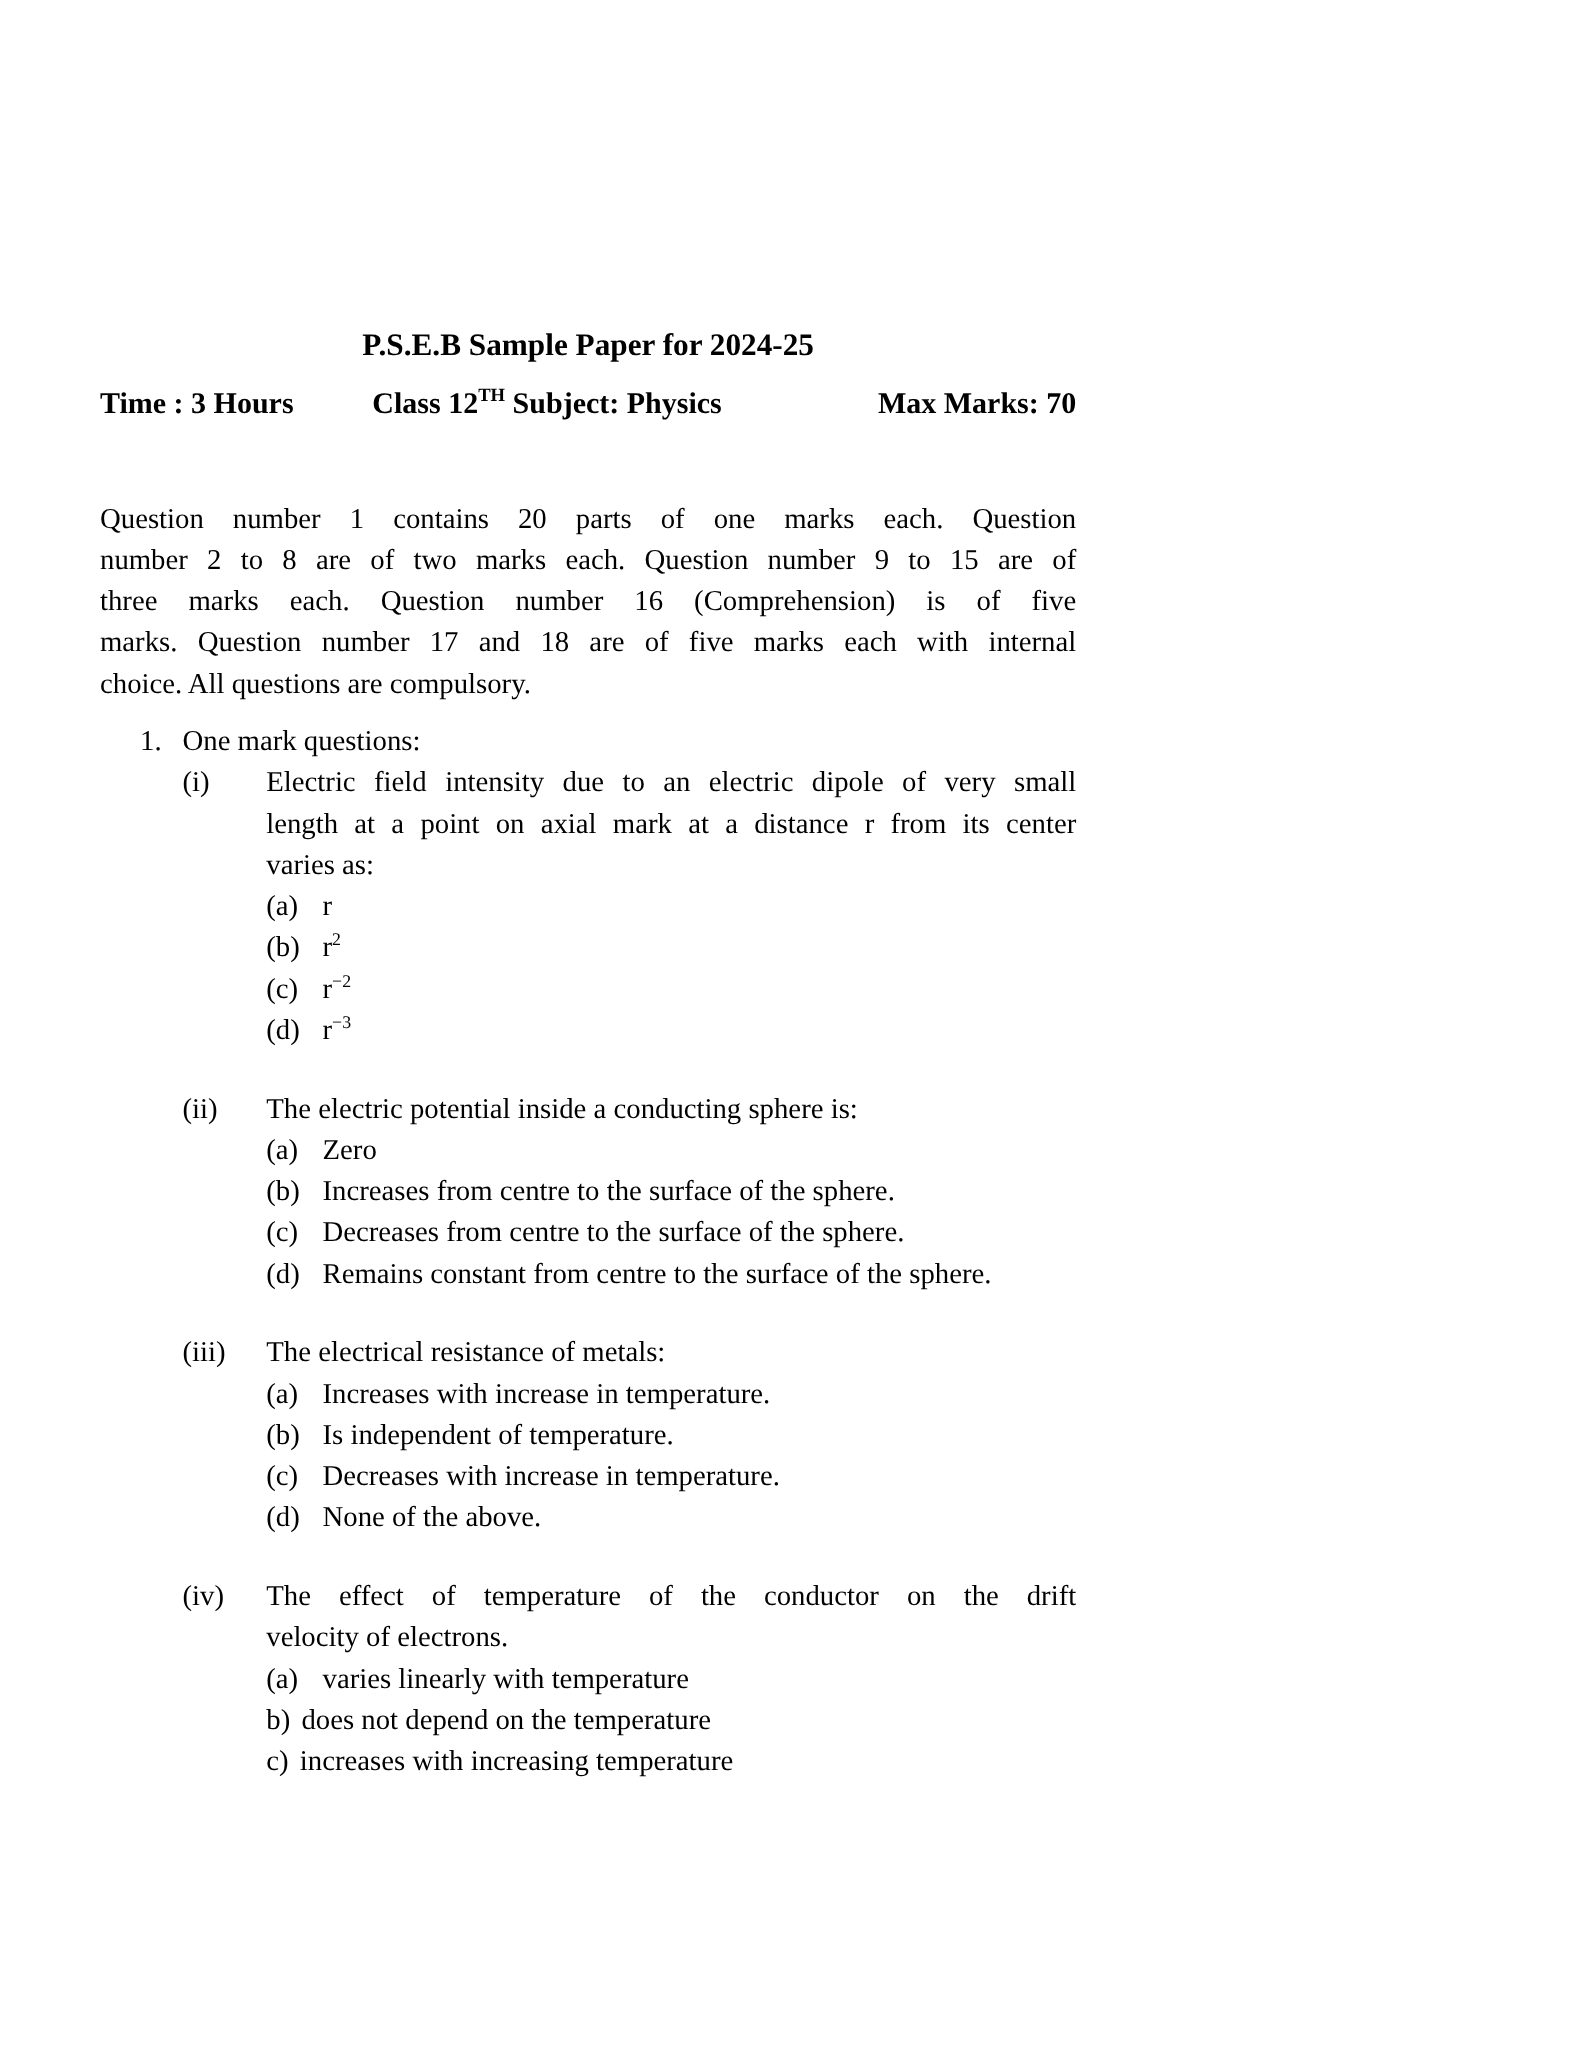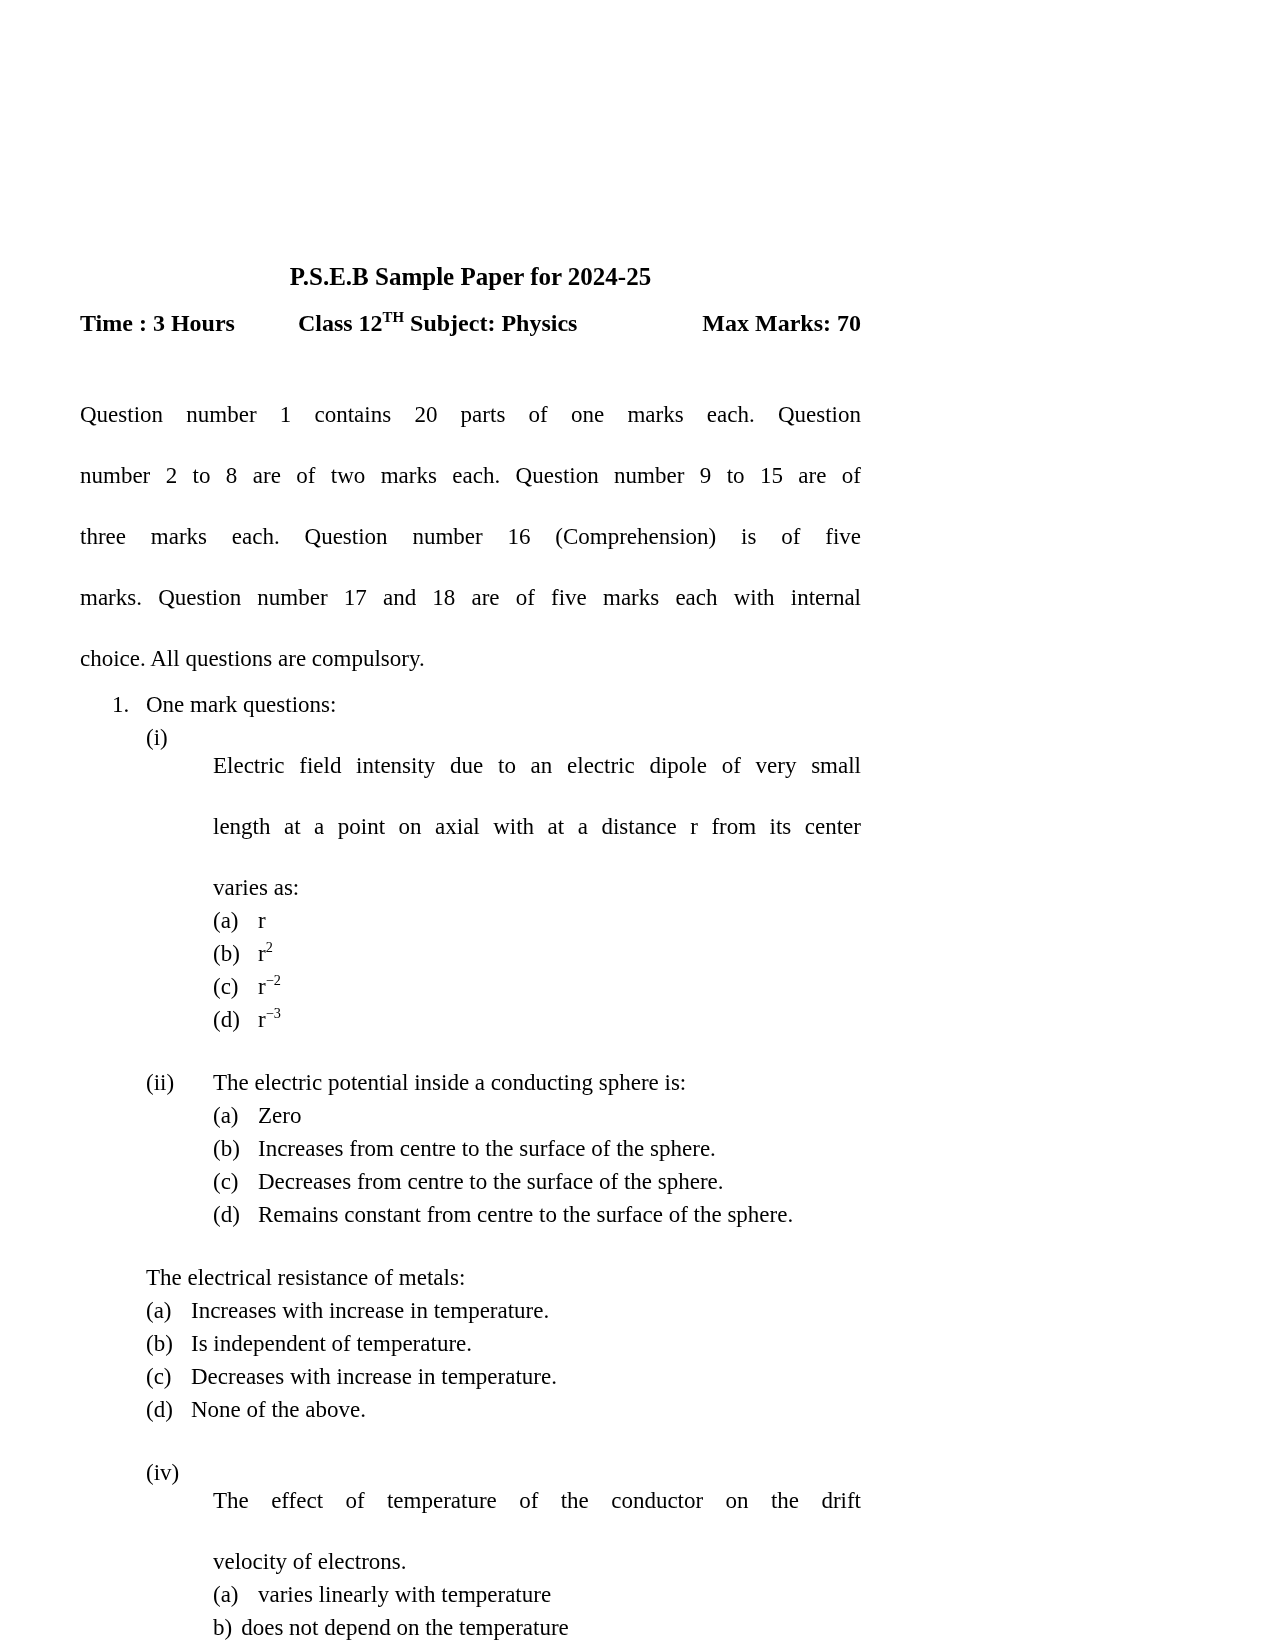--- a/index.html
+++ b/index.html
@@ -25,21 +25,21 @@
     font-weight: 700;
     font-size: 24px;
     margin-top: 14px;
     white-space: nowrap;
     gap: 36px;
   }
   .h-mid { margin-left: 27px; }
   .h-right { margin-left: auto; }
   sup { font-size: 0.62em; line-height: 0; vertical-align: super; }
   .instructions { margin-top: 58px; }
-  .jline { text-align: justify; text-align-last: justify; margin-top: 28px; }
+  .jline { text-align: justify; text-align-last: justify; }
   .jline.last { text-align: left; text-align-last: left; }
   .q1 { margin-top: 13px; }
   .q1-head { display: flex; margin-left: 32px; }
   .q1-num { width: 34px; flex: none; }
   .part { display: flex; margin-left: 66px; margin-top: 30px; }
   .part.first { margin-top: 0; }
   .numeral { width: 67px; flex: none; }
   .part-body { flex: 1; min-width: 0; }
   .opt-label { display: inline-block; min-width: 45px; }
   .option.natural .opt-label { min-width: 0; margin-right: 9px; }
@@ -69,41 +69,42 @@
 
     <div class="q1-head">
       <span class="q1-num">1.</span>
       <span>One mark questions:</span>
     </div>
 
     <div class="part first">
       <span class="numeral">(i)</span>
       <div class="part-body">
         <div class="jline">Electric field intensity due to an electric dipole of very small</div>
-        <div class="jline">length at a point on axial with at a distance r from its center</div>
+        <div class="jline">length at a point on axial mark at a distance r from its center</div>
         <div class="jline last">varies as:</div>
         <div class="option"><span class="opt-label">(a)</span><span class="opt-text"><span>r</span><sup></sup></span></div>
         <div class="option"><span class="opt-label">(b)</span><span class="opt-text"><span>r</span><sup>2</sup></span></div>
         <div class="option"><span class="opt-label">(c)</span><span class="opt-text"><span>r</span><sup>−2</sup></span></div>
         <div class="option"><span class="opt-label">(d)</span><span class="opt-text"><span>r</span><sup>−3</sup></span></div>
       </div>
     </div>
 
     <div class="part">
       <span class="numeral">(ii)</span>
       <div class="part-body">
         <div>The electric potential inside a conducting sphere is:</div>
         <div class="option"><span class="opt-label">(a)</span><span class="opt-text">Zero</span></div>
         <div class="option"><span class="opt-label">(b)</span><span class="opt-text">Increases from centre to the surface of the sphere.</span></div>
         <div class="option"><span class="opt-label">(c)</span><span class="opt-text">Decreases from centre to the surface of the sphere.</span></div>
         <div class="option"><span class="opt-label">(d)</span><span class="opt-text">Remains constant from centre to the surface of the sphere.</span></div>
       </div>
     </div>
 
     <div class="part">
+      <span class="numeral">(iii)</span>
       <div class="part-body">
         <div>The electrical resistance of metals:</div>
         <div class="option"><span class="opt-label">(a)</span><span class="opt-text">Increases with increase in temperature.</span></div>
         <div class="option"><span class="opt-label">(b)</span><span class="opt-text">Is independent of temperature.</span></div>
         <div class="option"><span class="opt-label">(c)</span><span class="opt-text">Decreases with increase in temperature.</span></div>
         <div class="option"><span class="opt-label">(d)</span><span class="opt-text">None of the above.</span></div>
       </div>
     </div>
 
     <div class="part">

